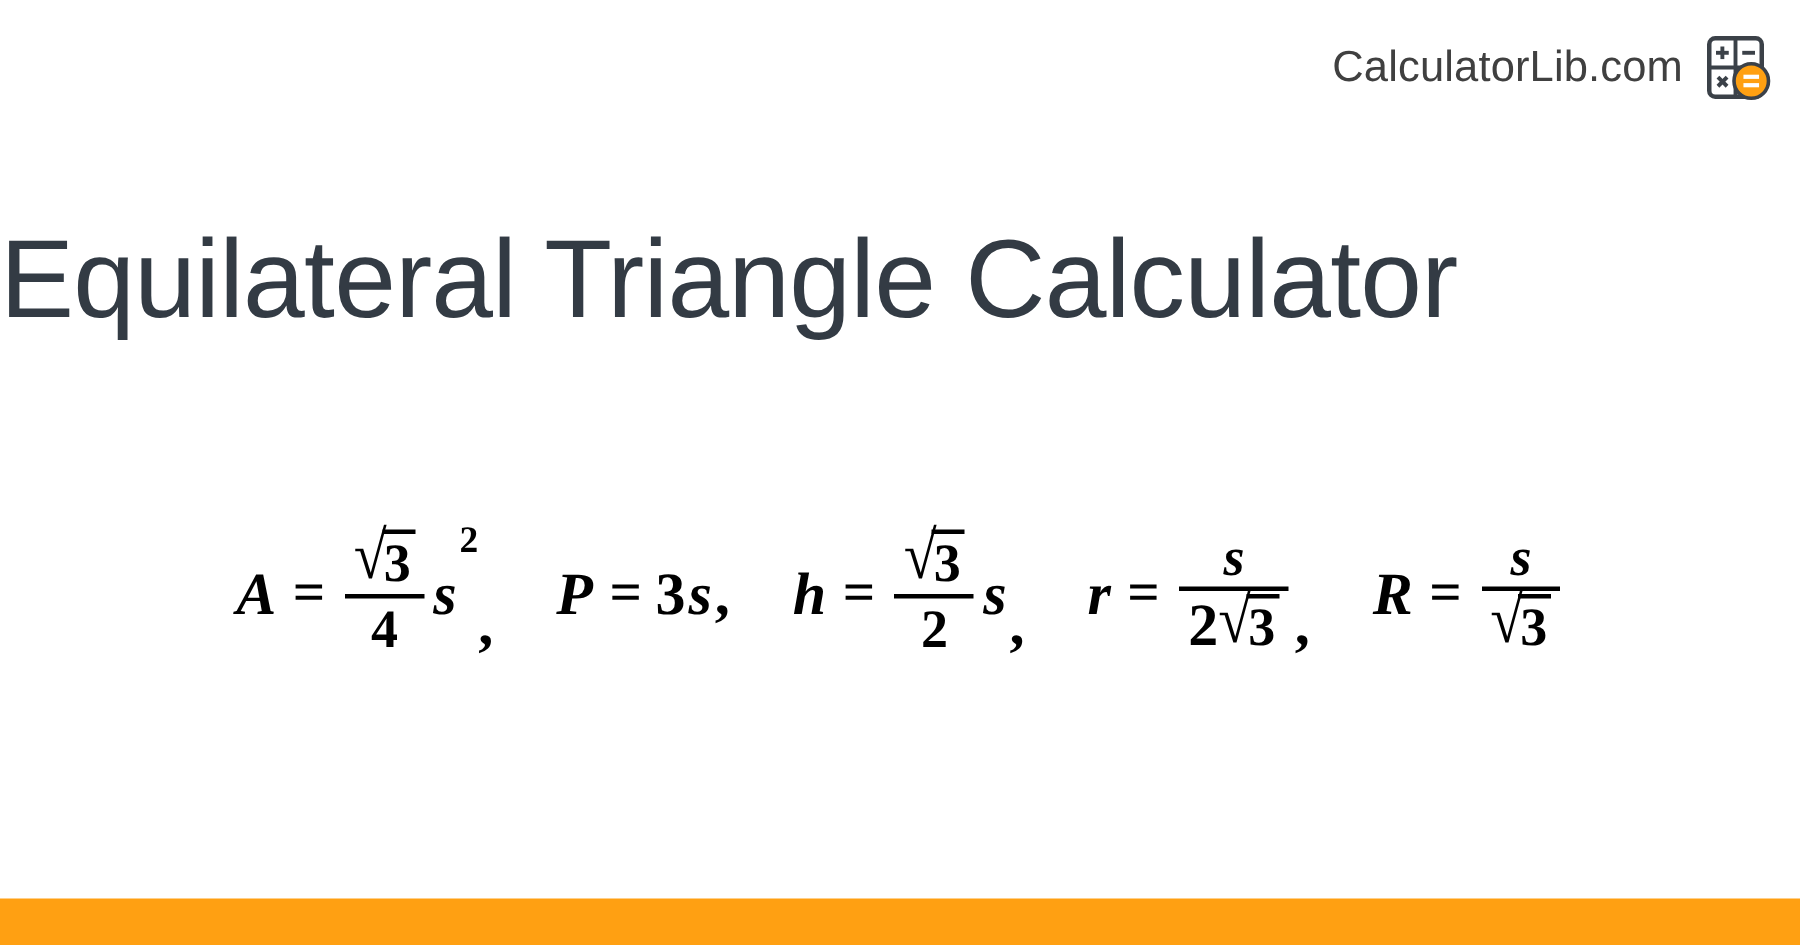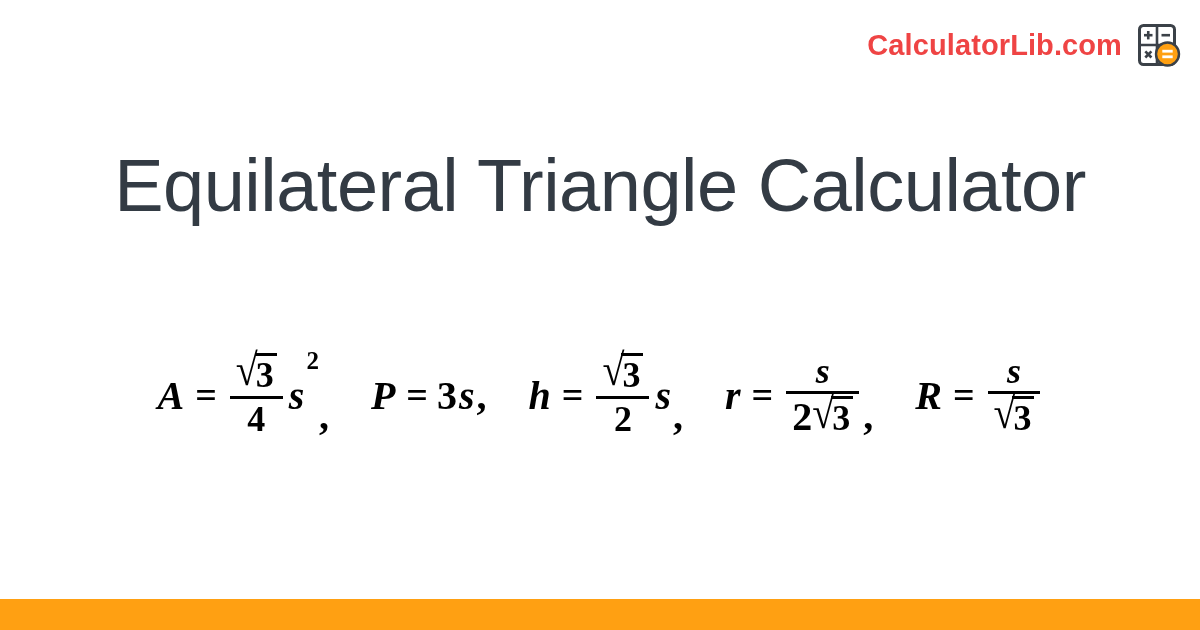--- a/index.html
+++ b/index.html
@@ -28,39 +28,39 @@
     position: absolute;
     top: 22px;
     right: 18px;
     display: flex;
     align-items: center;
     gap: 14px;
   }
   .brand-name {
     font-family: "Liberation Sans", sans-serif;
     font-size: 29px;
-    font-weight: 700;
-    color: #ef4444;
+    font-weight: 400;
+    color: #404040;
     letter-spacing: 0.1px;
     line-height: 1;
     white-space: nowrap;
   }
   .brand-logo {
     width: 46px;
     height: 46px;
     display: block;
     flex: none;
   }
 
   
   .page-title {
     position: absolute;
     top: 96px;
     left: 0;
-    width: 1200px;
+    width: 960px;
     text-align: center;
     font-family: "Liberation Sans", sans-serif;
     font-size: 74px;
     font-weight: 400;
     color: #333b44;
     letter-spacing: -0.5px;
     line-height: 1.08;
     white-space: nowrap;
   }
 

